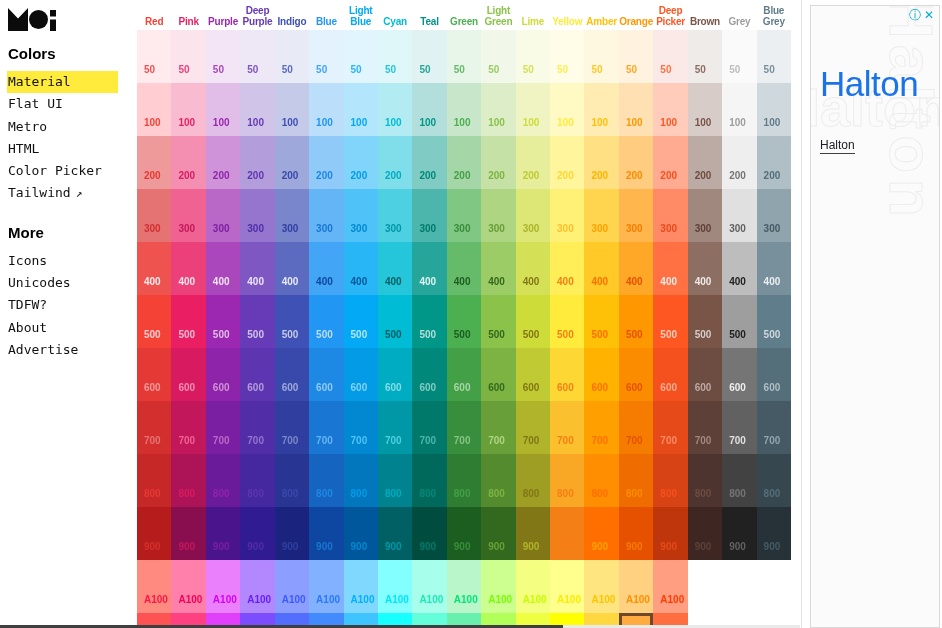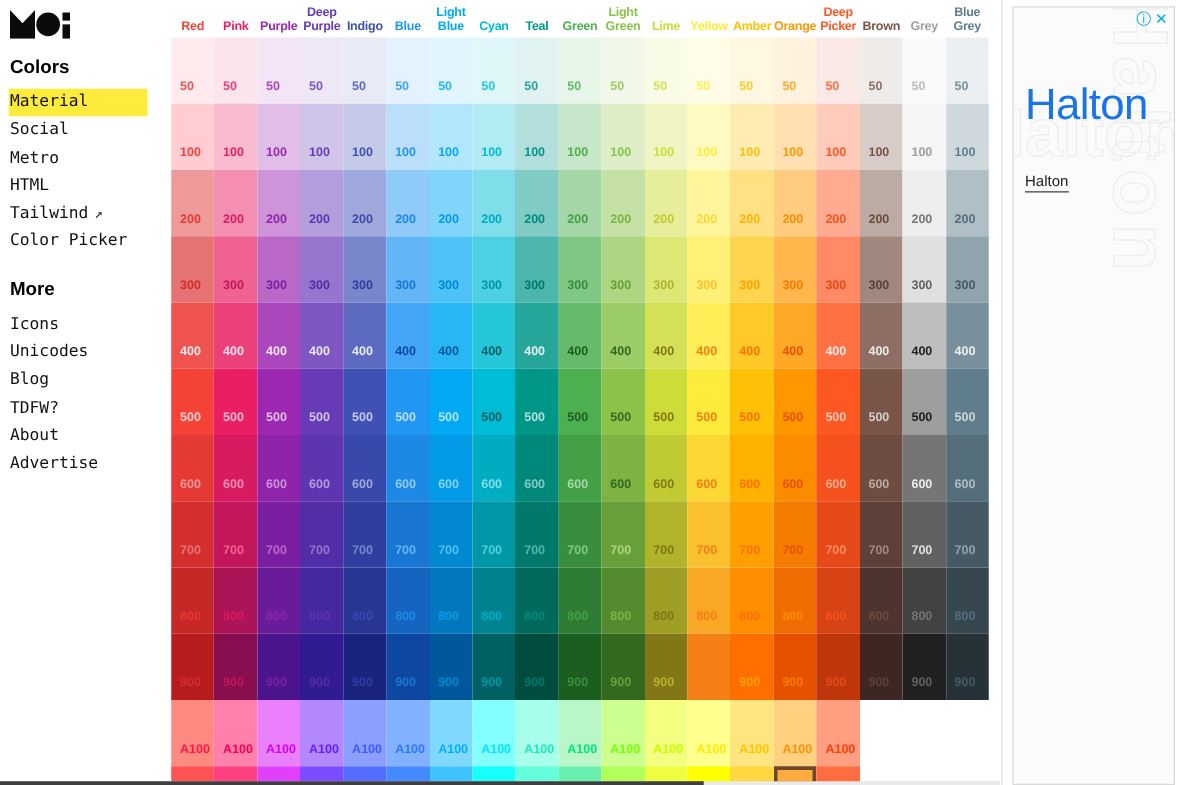--- a/index.html
+++ b/index.html
@@ -58,31 +58,30 @@
   <svg class="logo" width="48" height="23" viewBox="0 0 48 23" aria-hidden="true">
     <polygon points="0,0 10,10.5 20,0 20,23 0,23" fill="#0b0b0b"></polygon>
     <circle cx="30.5" cy="11.5" r="9.5" fill="#0b0b0b"></circle>
     <rect x="42" y="2" width="6.5" height="6.5" fill="#0b0b0b"></rect>
     <rect x="42" y="11.5" width="6.5" height="11.5" fill="#0b0b0b"></rect>
   </svg>
   <div id="sidebar-sections">
       <div class="side-h">Colors</div>
       <ul class="side-list">
         <li class="side-item"><span class="hl" style="background: rgb(255, 235, 59);">Material</span></li>
-        <li class="side-item"><span>Social</span></li>
+        <li class="side-item"><span>Flat UI</span></li>
         <li class="side-item"><span>Metro</span></li>
         <li class="side-item"><span>HTML</span></li>
+        <li class="side-item"><span>Color Picker</span></li>
         <li class="side-item"><span>Tailwind</span><span class="arrow">↗</span></li>
-        <li class="side-item"><span>Color Picker</span></li>
       </ul>
       <div class="side-h">More</div>
       <ul class="side-list">
         <li class="side-item"><span>Icons</span></li>
         <li class="side-item"><span>Unicodes</span></li>
-        <li class="side-item"><span>Blog</span></li>
         <li class="side-item"><span>TDFW?</span></li>
         <li class="side-item"><span>About</span></li>
         <li class="side-item"><span>Advertise</span></li>
       </ul>
     </div>
 </nav>
 
 <main class="palette" id="palette-grid">
     <div class="hdr-row">
       <div class="hdr-cell" style="color: rgb(244, 67, 54);">Red</div>

